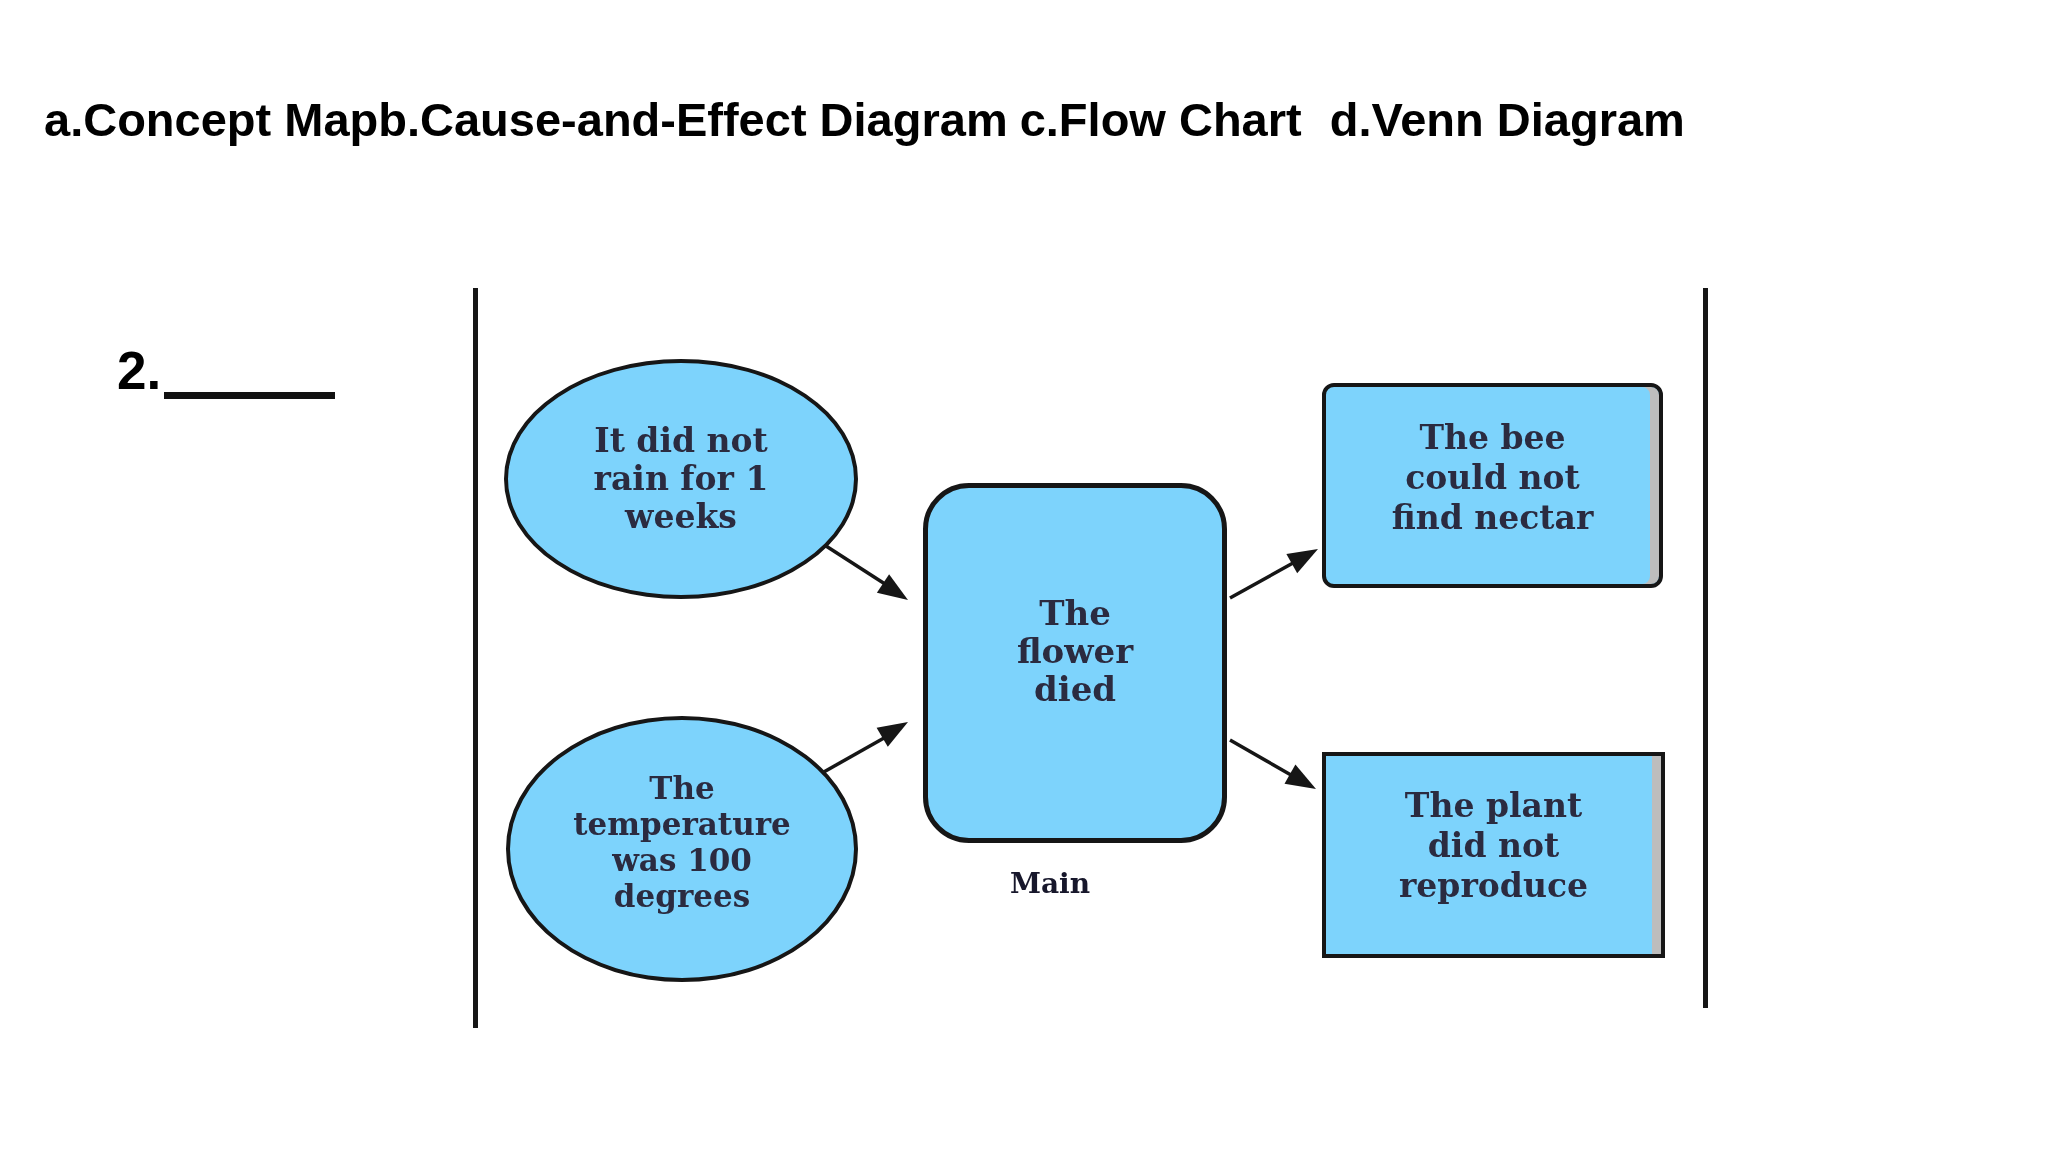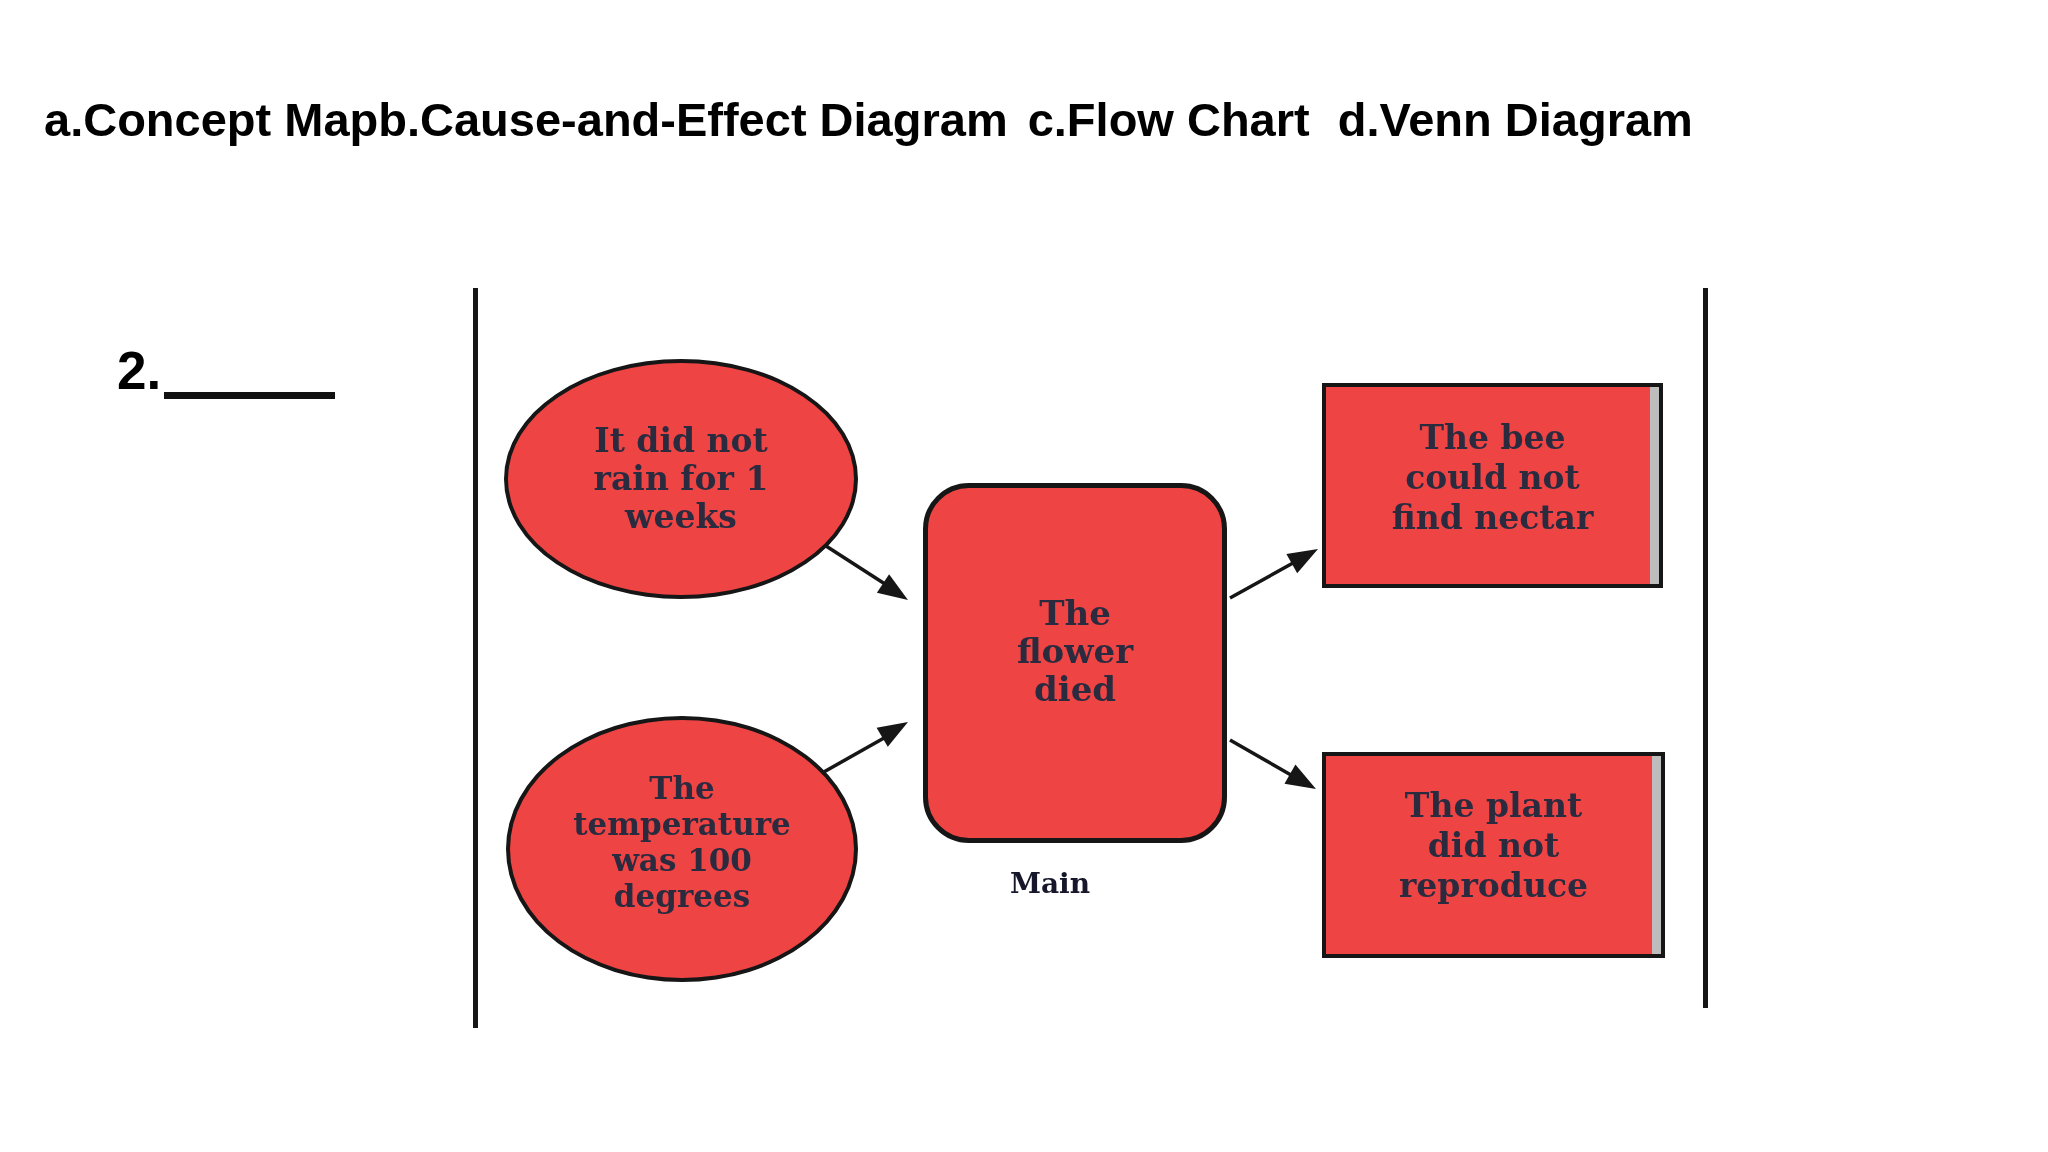--- a/index.html
+++ b/index.html
@@ -11,21 +11,21 @@
     overflow:hidden;
     font-family:"Liberation Sans", sans-serif;
   }
   
   .options-line{
     position:absolute;left:44px;top:92px;
     font-size:47px;font-weight:bold;color:var(--header_text,#000000);
     white-space:nowrap;letter-spacing:0px;
   }
   .opt-a{}
-  .opt-b{margin-right:20px;}
+  .opt-b{margin-right:12px;}
   .opt-c{margin-right:28px;}
   
   .q-number{
     position:absolute;left:117px;top:340px;
     font-size:53px;font-weight:bold;color:var(--header_text,#000000);
   }
   .answer-blank{
     position:absolute;left:164px;top:392px;width:171px;height:7px;
     background:var(--underline,#111111);
   }
@@ -46,36 +46,36 @@
     position:absolute;left:898px;top:862px;width:304px;
     font-family:"DejaVu Serif", serif;font-weight:bold;font-size:28px;
     color:var(--label_text,#17172b);text-align:center;line-height:44px;
   }
   
   .node{
     position:absolute;box-sizing:border-box;
     display:flex;flex-direction:column;align-items:center;justify-content:center;
     font-family:"DejaVu Serif", serif;font-weight:bold;
     color:var(--node_text,#2b2b40);text-align:center;
-    background:#ef4444;
+    background:#7dd3fc;
   }
   .ellipse{border:4px solid var(--ink,#161616);border-radius:50%;}
   .ellipse-rain{left:504px;top:359px;width:354px;height:240px;font-size:33px;line-height:38px;}
   .ellipse-temp{left:506px;top:716px;width:352px;height:266px;font-size:31px;line-height:36px;padding-bottom:14px;}
   .main-box{
     left:923px;top:483px;width:304px;height:360px;
     border:5px solid var(--ink,#161616);border-radius:46px;
     font-size:34px;line-height:38px;padding-bottom:24px;
   }
   .effect-box{
     border:4px solid var(--ink,#161616);
     box-shadow:inset -9px 0 0 var(--shadow,#bdbdbd);
     font-size:33px;line-height:40px;
   }
-  .effect-bee{left:1322px;top:383px;width:341px;height:205px;padding-bottom:16px;}
+  .effect-bee{left:1322px;top:383px;width:341px;height:205px;padding-bottom:16px;border-radius:12px;}
   .effect-plant{left:1322px;top:752px;width:343px;height:206px;padding-bottom:19px;}
   
   .arrows{position:absolute;left:0;top:0;width:2048px;height:1152px;pointer-events:none;}
 </style>
 </head>
 <body>
 
 <div class="canvas">
 
   <div class="options-line">

